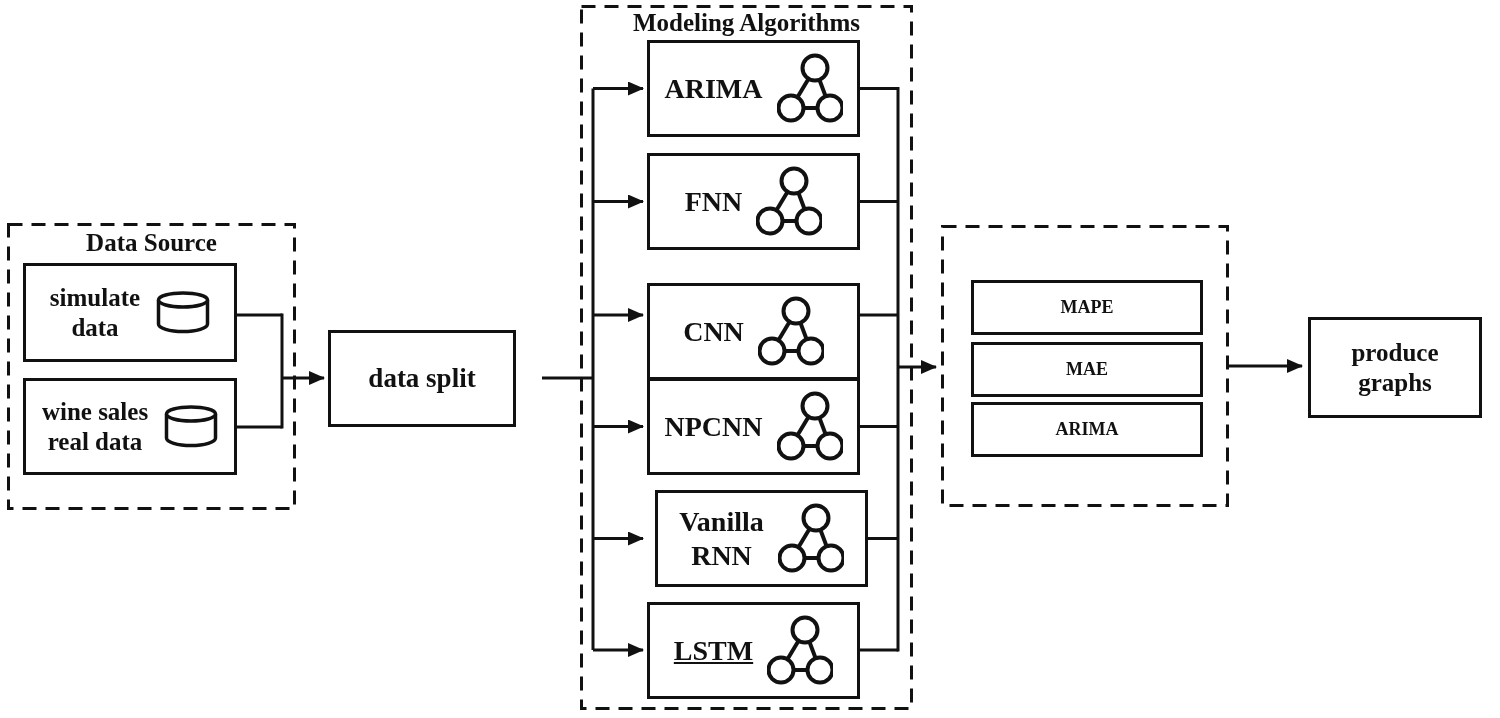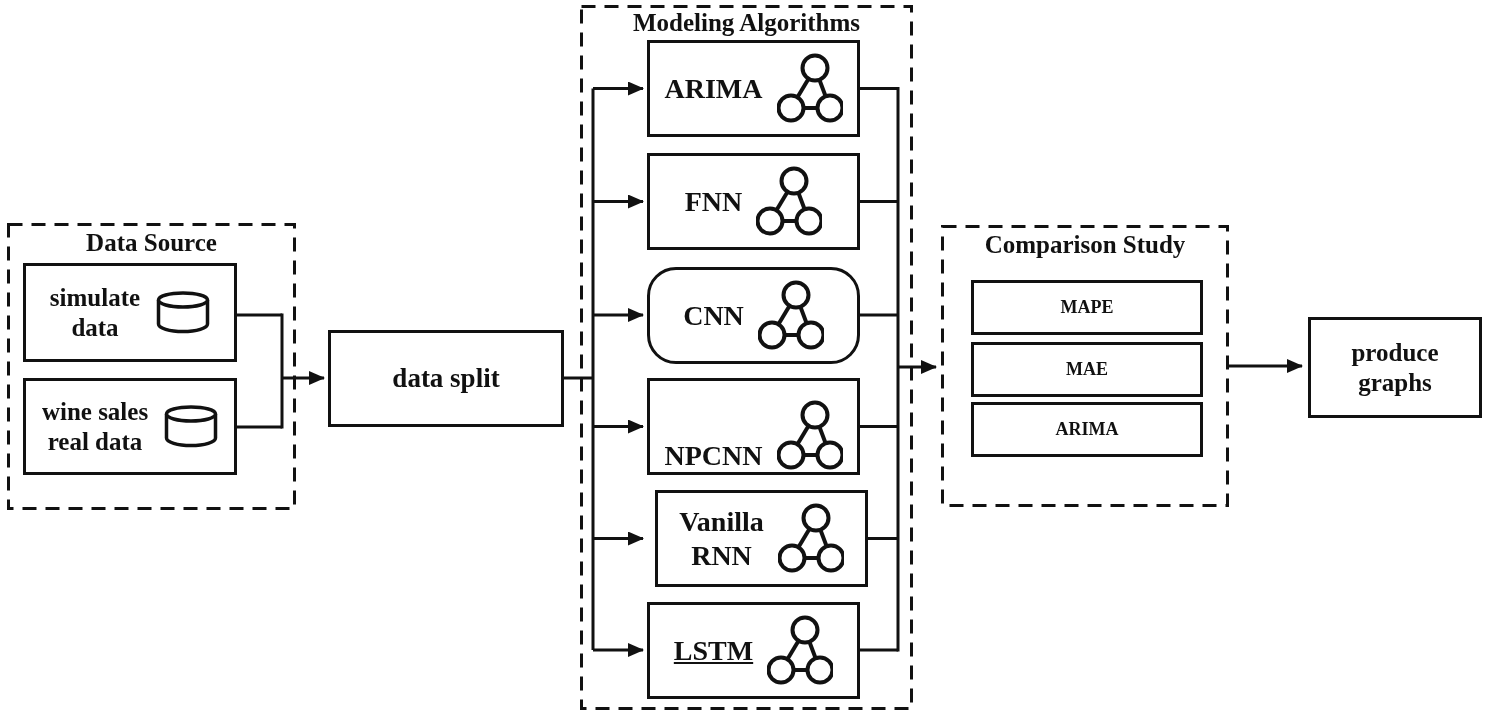--- a/index.html
+++ b/index.html
@@ -129,21 +129,21 @@
     <div class="node row-gap-lg" style="left:16px; top:155px; width:214px; height:97px;">
       <span class="node-label src-label">wine sales
 real data</span>
       <svg class="icon" width="54" height="44" viewBox="0 0 54 44">
         <path d="M2.5,9 L2.5,33 A24.5,7.5 0 0 0 51.5,33 L51.5,9" fill="#ffffff" stroke="#111111" stroke-width="3.5"></path>
         <ellipse cx="27" cy="9" rx="24.5" ry="7" fill="#ffffff" stroke="#111111" stroke-width="3.5"></ellipse>
       </svg>
     </div>
   </div>
 
-  <div class="node" style="left:328px; top:330px; width:236px; height:97px;">
+  <div class="node" style="left:328px; top:330px; width:188px; height:97px;">
     <span class="node-label split-label">data split</span>
   </div>
 
   <div class="group" style="left:580px; top:5px; width:333px; height:705px;">
     <svg class="group-border" width="333" height="705" viewBox="0 0 333 705">
       <rect x="1.5" y="1.5" width="330" height="702" fill="none" stroke="#111111" stroke-width="3" stroke-dasharray="14 9"></rect>
     </svg>
     <div class="group-title" style="top:4px;">Modeling Algorithms</div>
 
     <div class="node row-gap-md" style="left:67px; top:148px; width:213px; height:97px;">
@@ -167,35 +167,35 @@
           <path d="M38,15 L14,55"></path>
           <path d="M38,15 L53,55"></path>
           <path d="M14,55 L53,55"></path>
           <circle cx="38" cy="15" r="12.5" fill="#ffffff"></circle>
           <circle cx="14" cy="55" r="12.5" fill="#ffffff"></circle>
           <circle cx="53" cy="55" r="12.5" fill="#ffffff"></circle>
         </g>
       </svg>
     </div>
 
-    <div class="node row-gap-md" style="left:67px; top:262px; width:213px; height:97px;border-radius:29px;">
+    <div class="node row-gap-md" style="left:67px; top:278px; width:213px; height:97px;">
       <span class="node-label alg-label">CNN</span>
       <svg class="icon" width="66" height="72" viewBox="0 0 66 72">
         <g stroke="#111111" stroke-width="4" fill="none">
           <path d="M38,15 L14,55"></path>
           <path d="M38,15 L53,55"></path>
           <path d="M14,55 L53,55"></path>
           <circle cx="38" cy="15" r="12.5" fill="#ffffff"></circle>
           <circle cx="14" cy="55" r="12.5" fill="#ffffff"></circle>
           <circle cx="53" cy="55" r="12.5" fill="#ffffff"></circle>
         </g>
       </svg>
     </div>
 
-    <div class="node row-gap-md" style="left:67px; top:373px; width:213px; height:97px;align-items:flex-end;">
+    <div class="node row-gap-md" style="left:67px; top:373px; width:213px; height:97px;">
       <span class="node-label alg-label">NPCNN</span>
       <svg class="icon" width="66" height="72" viewBox="0 0 66 72">
         <g stroke="#111111" stroke-width="4" fill="none">
           <path d="M38,15 L14,55"></path>
           <path d="M38,15 L53,55"></path>
           <path d="M14,55 L53,55"></path>
           <circle cx="38" cy="15" r="12.5" fill="#ffffff"></circle>
           <circle cx="14" cy="55" r="12.5" fill="#ffffff"></circle>
           <circle cx="53" cy="55" r="12.5" fill="#ffffff"></circle>
         </g>
@@ -229,21 +229,20 @@
           <circle cx="53" cy="55" r="12.5" fill="#ffffff"></circle>
         </g>
       </svg>
     </div>
   </div>
 
   <div class="group" style="left:941px; top:225px; width:288px; height:282px;">
     <svg class="group-border" width="288" height="282" viewBox="0 0 288 282">
       <rect x="1.5" y="1.5" width="285" height="279" fill="none" stroke="#111111" stroke-width="3" stroke-dasharray="14 9"></rect>
     </svg>
-    <div class="group-title" style="top:6px;">Comparison Study</div>
 
     <div class="node" style="left:30px; top:55px; width:232px; height:55px;">
       <span class="node-label metric-label">MAPE</span>
     </div>
     <div class="node" style="left:30px; top:117px; width:232px; height:55px;">
       <span class="node-label metric-label">MAE</span>
     </div>
     <div class="node" style="left:30px; top:177px; width:232px; height:55px;">
       <span class="node-label metric-label">ARIMA</span>
     </div>

